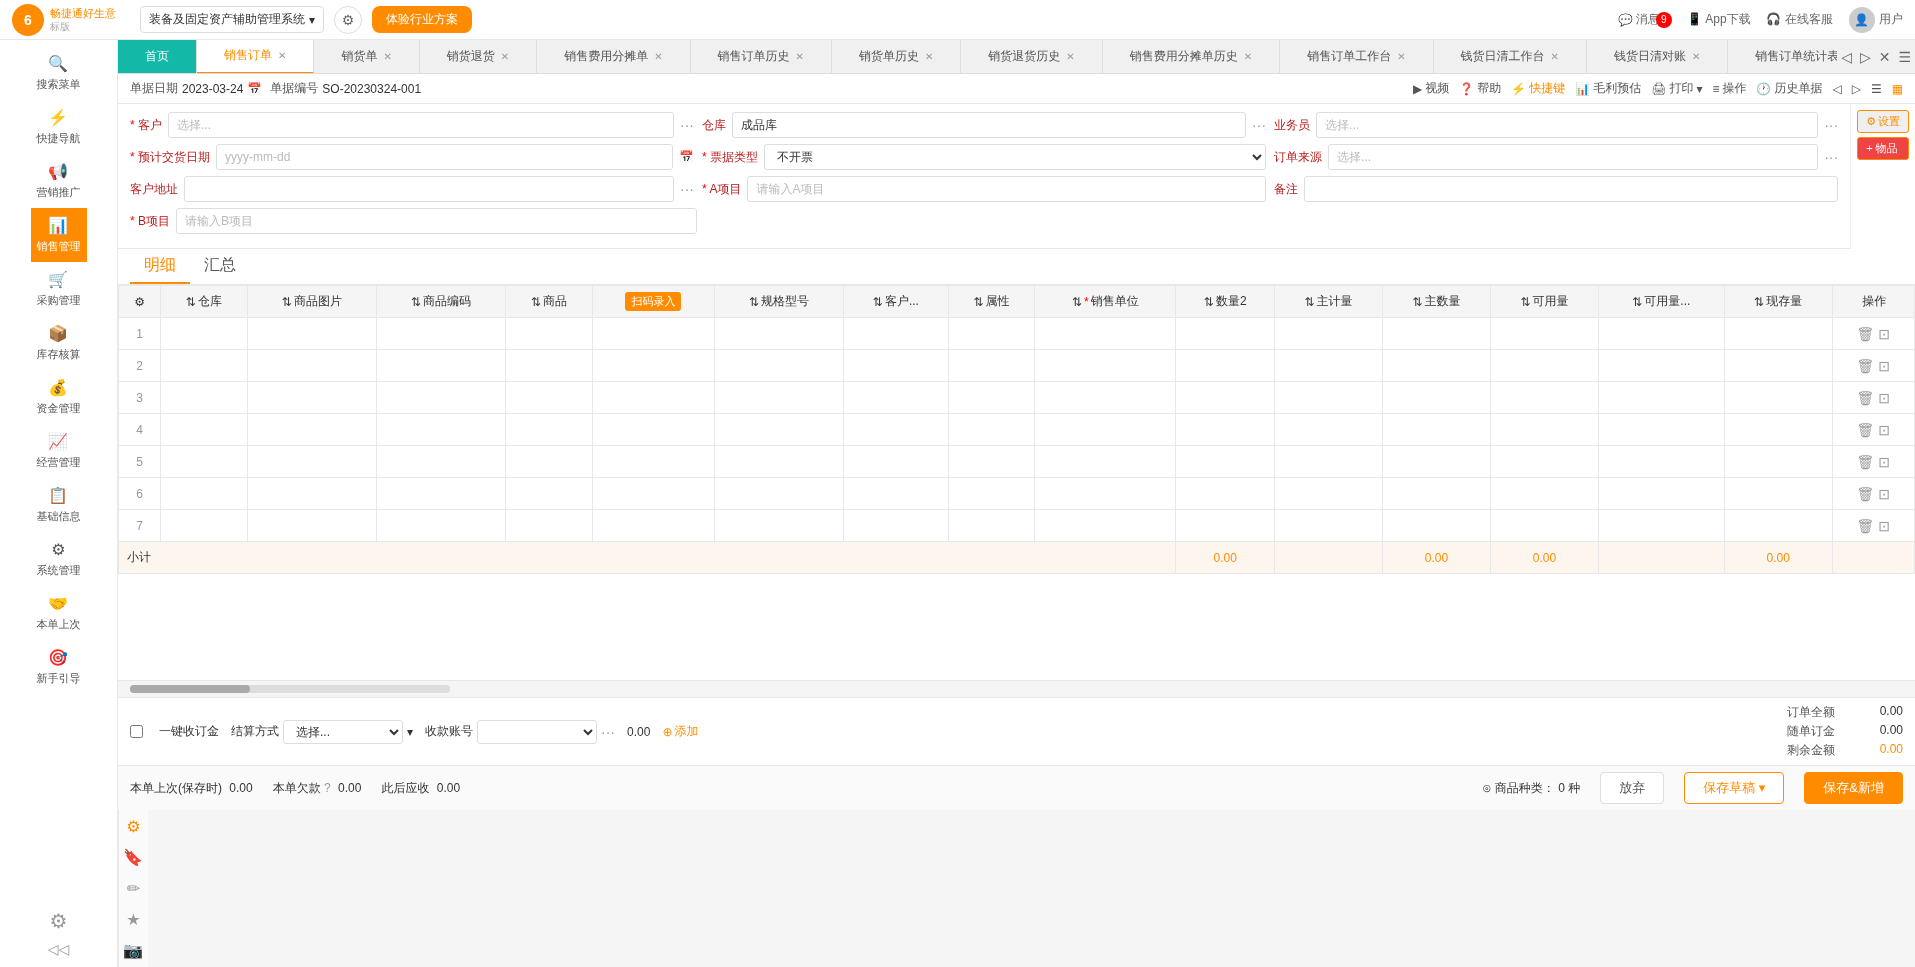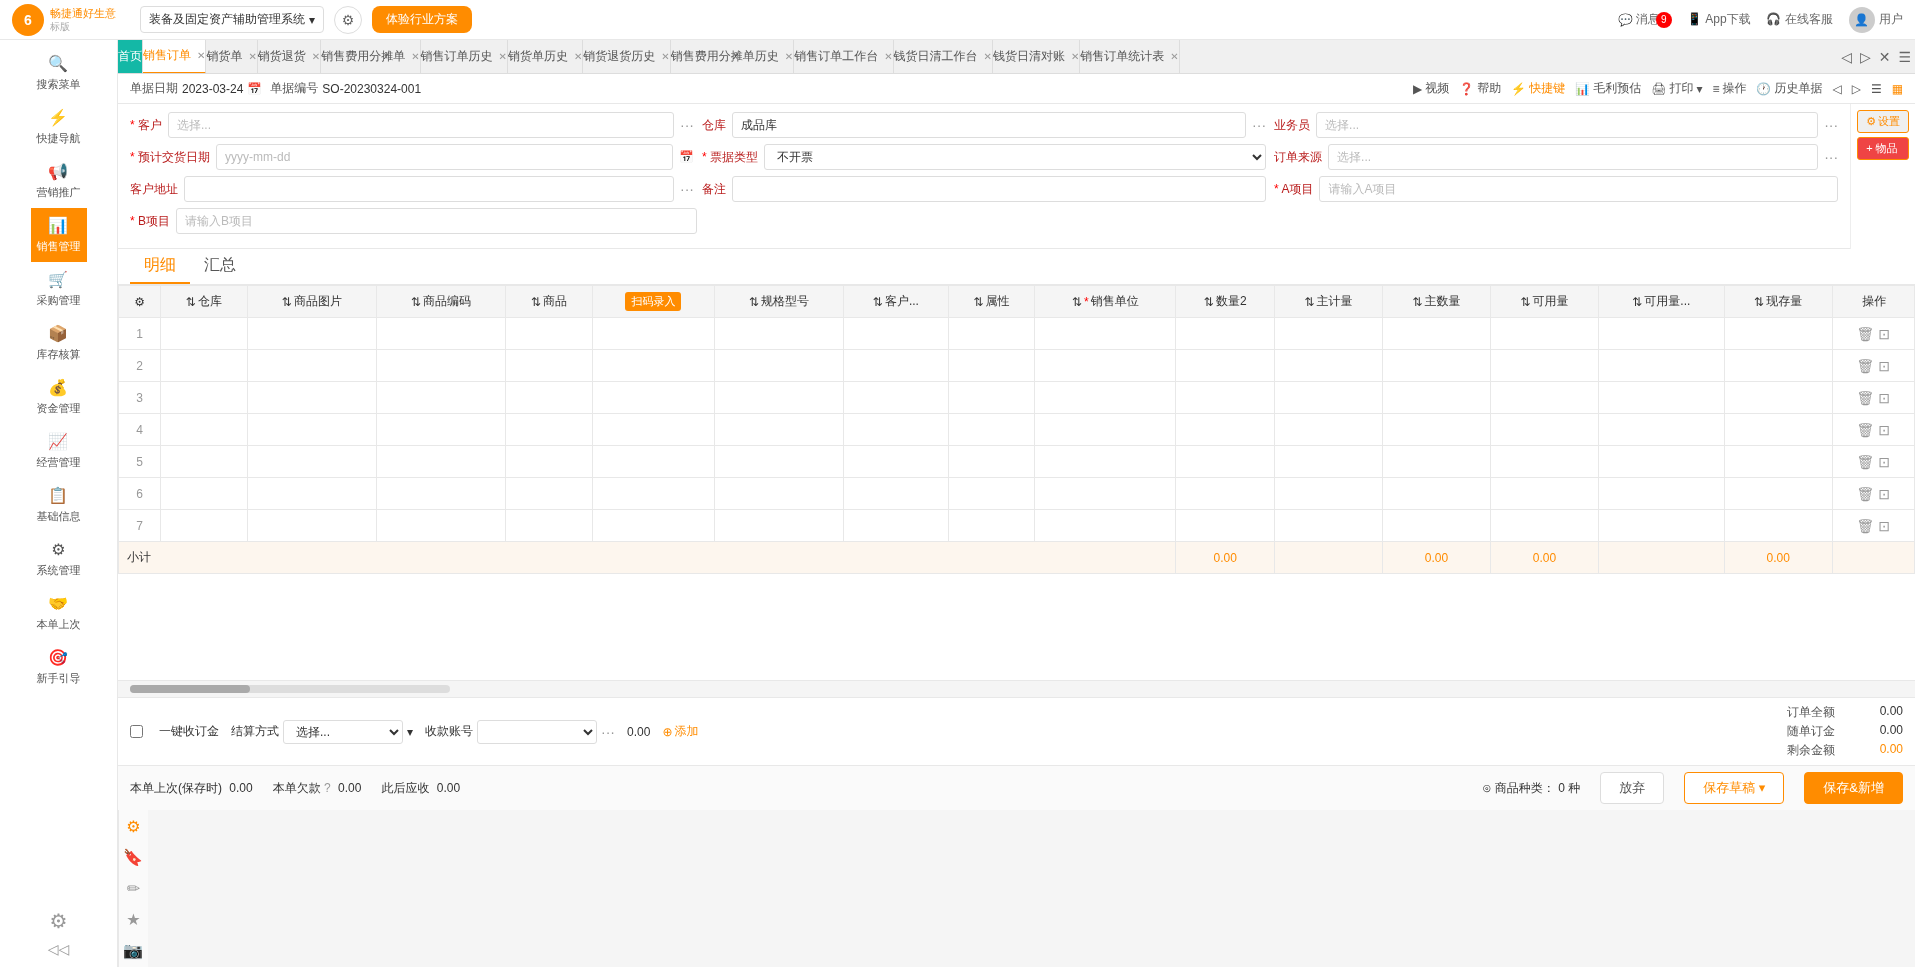--- a/index.html
+++ b/index.html
@@ -26,21 +26,21 @@
     .sidebar-item .s-icon { font-size: 16px; }
     .sidebar-bottom { margin-top: auto; padding-bottom: 10px; display: flex; flex-direction: column; align-items: center; gap: 8px; }
     .sidebar-bottom .s-btn { font-size: 20px; cursor: pointer; color: #999; }
     .collapse-btn { font-size: 14px; cursor: pointer; color: #999; }
 
     
     .main { flex: 1; display: flex; flex-direction: column; overflow: hidden; }
 
     
     .tabs-bar { display: flex; align-items: center; background: #f0f0f0; border-bottom: 1px solid #ddd; height: 34px; overflow: hidden; }
-    .tab-item { display: flex; align-items: center; padding: 0 0; height: 34px; border-right: 1px solid #ddd; cursor: pointer; font-size: 12px; color: #555; white-space: nowrap; gap: 4px; min-width: fit-content; }
+    .tab-item { display: flex; align-items: center; padding: 0 27px; height: 34px; border-right: 1px solid #ddd; cursor: pointer; font-size: 12px; color: #555; white-space: nowrap; gap: 4px; min-width: fit-content; }
     .tab-item.active { background: #fff; color: #ff8c00; border-bottom: 2px solid #ff8c00; }
     .tab-item.home { background: #14b8a6; color: white; }
     .tab-close { font-size: 10px; color: #999; margin-left: 2px; }
     .tabs-nav { display: flex; align-items: center; padding: 0 4px; cursor: pointer; font-size: 14px; color: #666; }
 
     
     .content { flex: 1; background: #fff; overflow: hidden; display: flex; flex-direction: column; }
 
     
     .toolbar { display: flex; align-items: center; padding: 6px 12px; border-bottom: 1px solid #e8e8e8; gap: 12px; font-size: 12px; }
@@ -369,26 +369,26 @@
               </div>
             </div>
 
             <div class="form-row">
               <div class="form-group">
                 <span class="form-label">客户地址</span>
                 <input class="form-input" style="flex: 1 1 0%;">
                 <span class="dots-btn">···</span>
               </div>
               <div class="form-group">
+                <span class="form-label required">A项目</span>
+                <input class="form-input" style="flex: 1 1 0%;" placeholder="请输入A项目">
+              </div>
+              <div class="form-group">
                 <span class="form-label">备注</span>
                 <input class="form-input" style="flex: 1 1 0%;">
-              </div>
-              <div class="form-group">
-                <span class="form-label required">A项目</span>
-                <input class="form-input" style="flex: 1 1 0%;" placeholder="请输入A项目">
               </div>
             </div>
 
             <div class="form-row">
               <div class="form-group">
                 <span class="form-label required">B项目</span>
                 <input class="form-input" style="flex: 2 1 0%;" placeholder="请输入B项目">
               </div>
               <div style="flex:2;"></div>
             </div>

